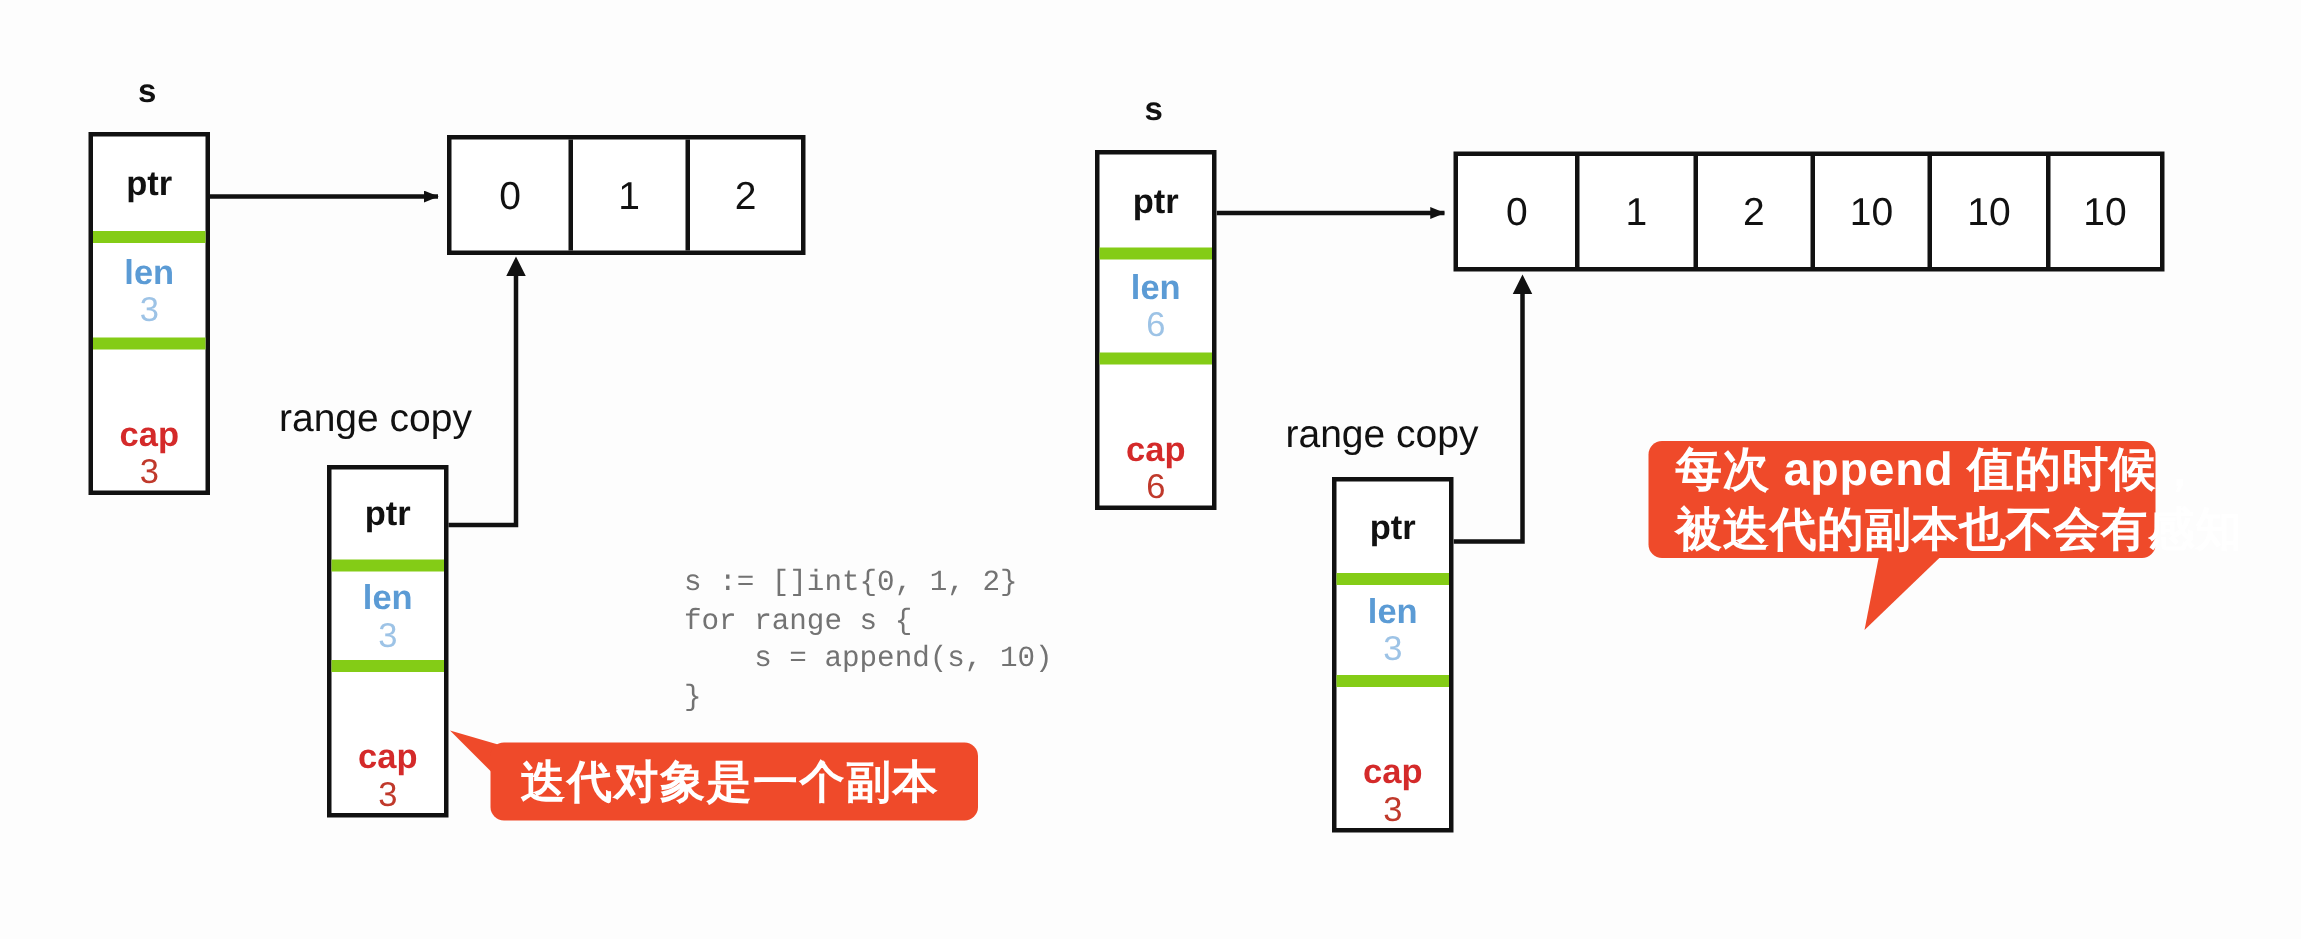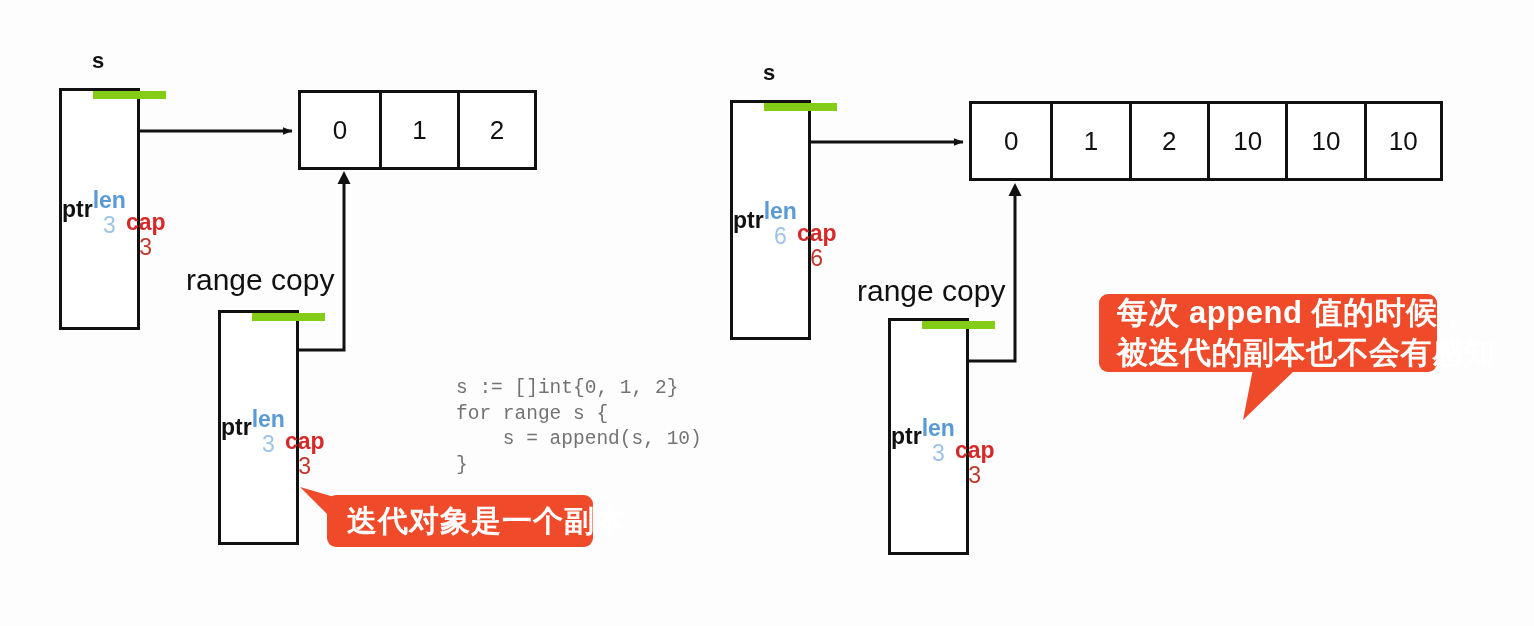--- a/index.html
+++ b/index.html
@@ -22,21 +22,21 @@
     height: 626px;
   }
 
   
   .struct {
     position: absolute;
     border: 3px solid #111111;
     background: #ffffff;
     box-sizing: border-box;
     display: flex;
-    flex-direction: row;
+    flex-direction: column;
   }
   .struct .cell {
     flex: 1 1 0;
     display: flex;
     flex-direction: column;
     align-items: center;
     justify-content: center;
     box-sizing: border-box;
     line-height: 1.08;
   }
@@ -81,21 +81,21 @@
   .label {
     position: absolute;
     color: #111111;
     white-space: nowrap;
   }
   .label-s {
     font-size: 22px;
     font-weight: bold;
   }
   .label-range {
-    font-size: 30px;
+    font-size: 26px;
   }
 
   
   .code {
     position: absolute;
     font-family: "Liberation Mono", "DejaVu Sans Mono", monospace;
     font-size: 19.5px;
     line-height: 25.5px;
     color: #737373;
     white-space: pre;
@@ -193,21 +193,21 @@
     <div class="cell f-len">
       <span class="field">len</span>
       <span class="value">3</span>
     </div>
     <div class="cell f-cap">
       <span class="field">cap</span>
       <span class="value">3</span>
     </div>
   </div>
 
-  <div class="callout callout-left" style="left:327px; top:495px; width:266px; height:52px; background:#ef4a2a;">
+  <div class="callout callout-left" style="left:327px; top:495px; width:325px; height:52px; background:#ef4a2a;">
     <span>迭代对象是一个副本</span>
   </div>
 
   <div class="code" style="left:456px; top:376px;">s := []int{0, 1, 2}
 for range s {
     s = append(s, 10)
 }</div>
 
   <div class="label label-s" style="left:763px; top:60px;">s</div>
 

